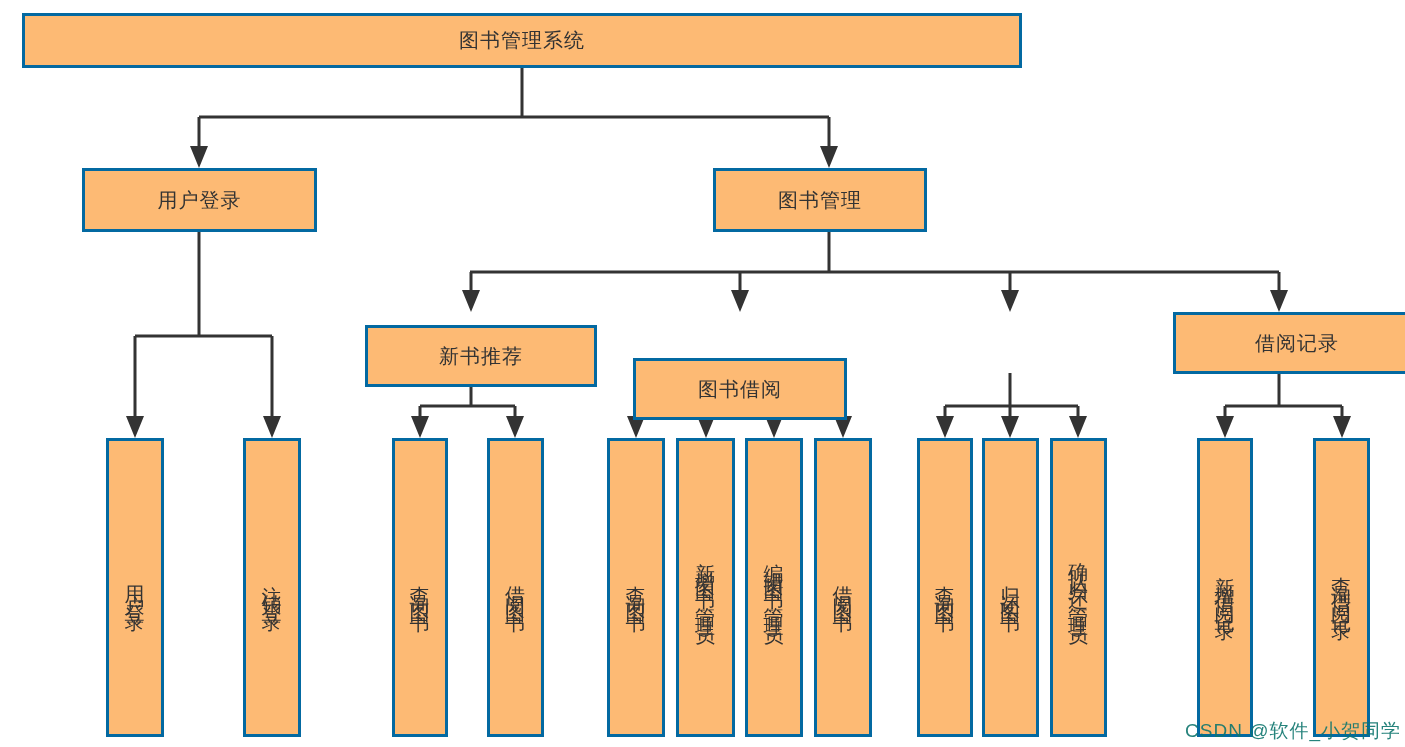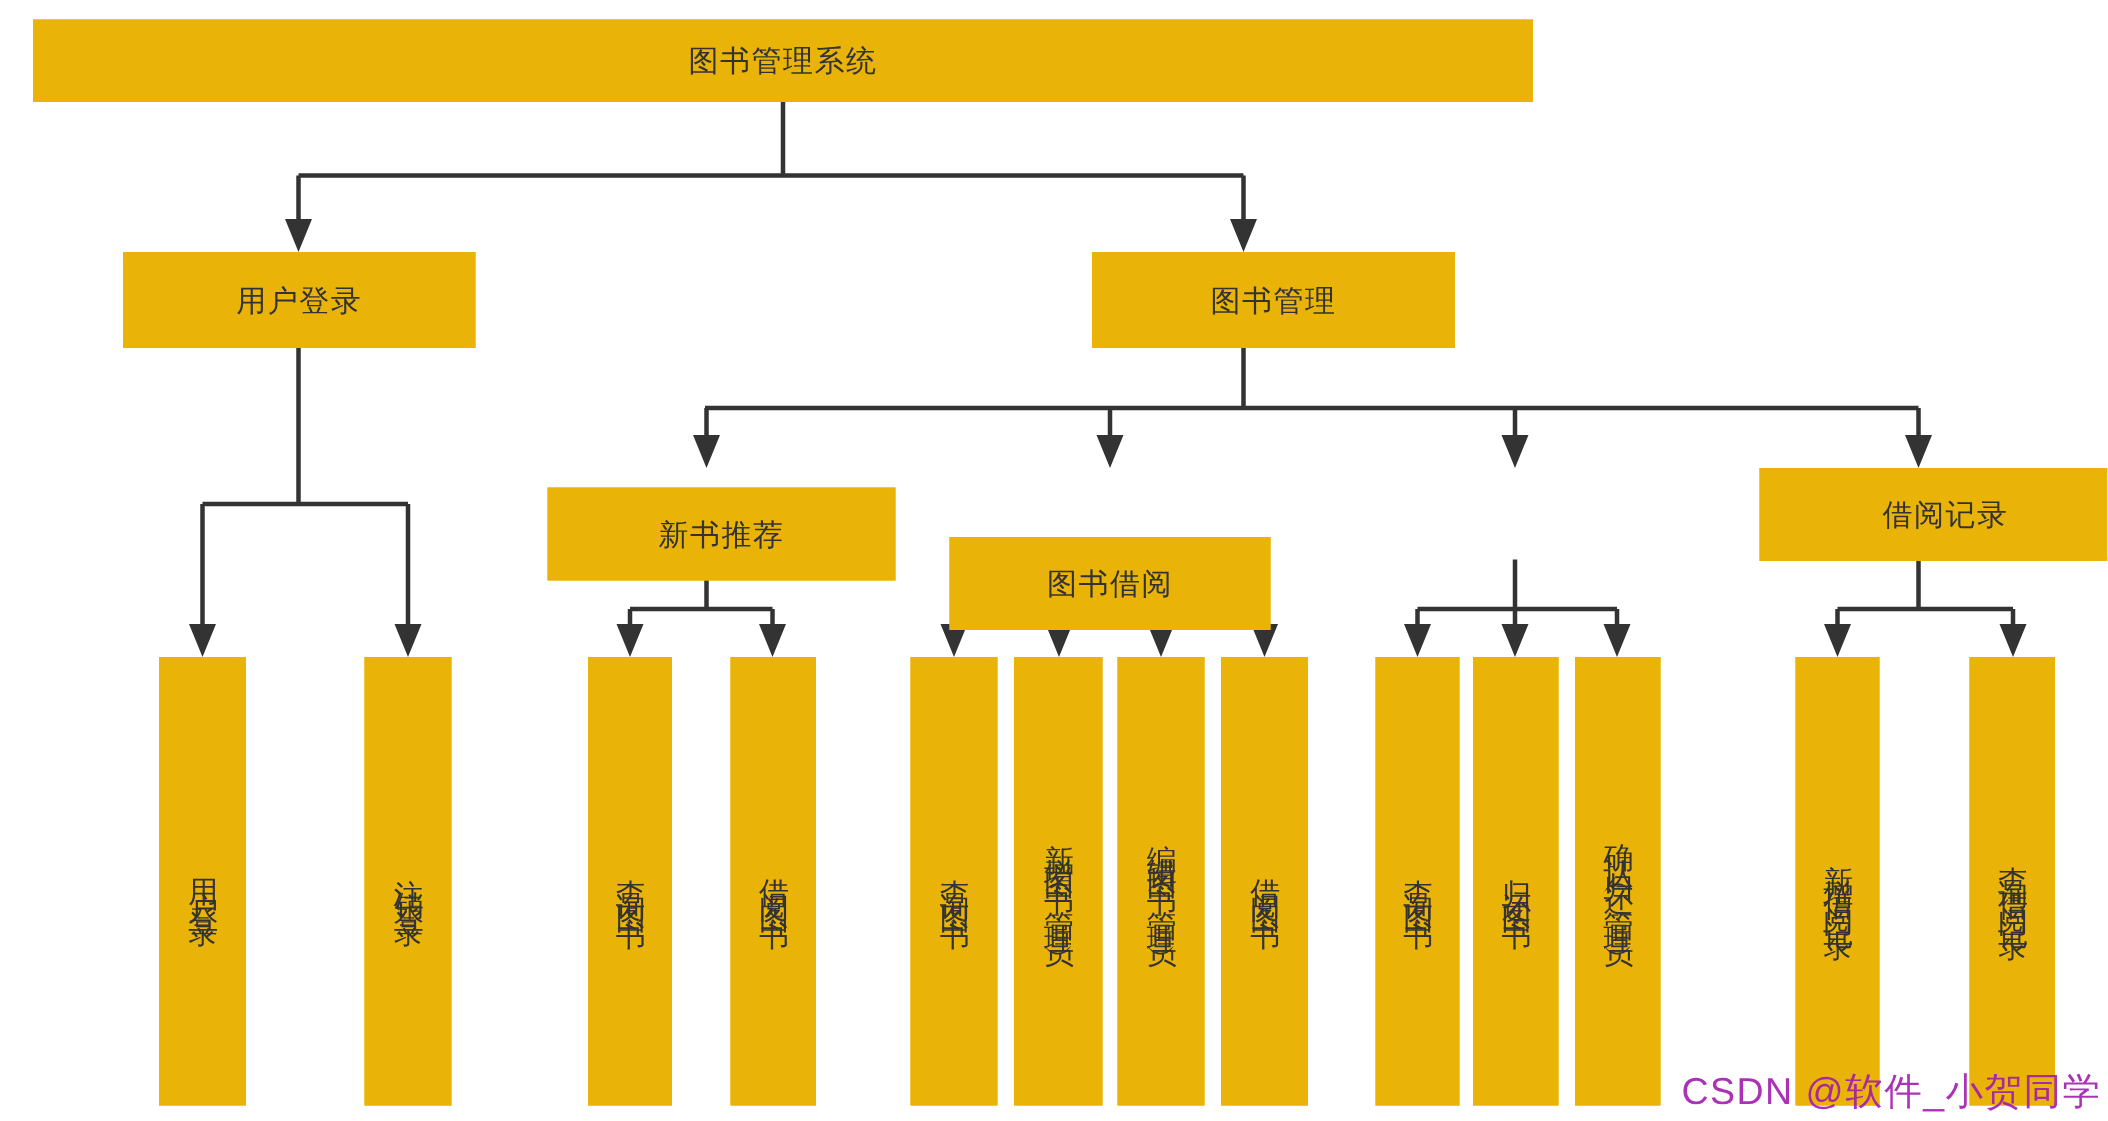--- a/index.html
+++ b/index.html
@@ -7,42 +7,42 @@
     position:relative;
     width:1405px;height:747px;
     background:#ffffff;
     font-family:"Liberation Sans","DejaVu Sans",sans-serif;
     overflow:hidden;
   }
   .connectors{position:absolute;left:0;top:0;z-index:1;}
   .node{
     position:absolute;
     box-sizing:border-box;
-    background:#eab308;
-    border:3px solid #eab308;
+    background:#fdba74;
+    border:3px solid #0369a1;
     color:#333333;
     display:flex;align-items:center;justify-content:center;
     z-index:2;
   }
   .node.h{font-size:20px;letter-spacing:1px;}
   .node.leaf{top:438px;height:299px;}
   .vtext{
     writing-mode:vertical-rl;
     text-orientation:mixed;
     font-size:20px;
     letter-spacing:9px;
     line-height:1;
     color:#333333;
     white-space:nowrap;
   }
   .watermark{
     position:absolute;
     right:4px;bottom:3px;
-    font-size:25px;
-    color:#a21caf;
+    font-size:19px;
+    color:#0f766e;
     letter-spacing:1px;
     z-index:5;
     opacity:.9;
   }
 </style>
 </head>
 <body>
 
 <div class="canvas">
 
@@ -66,21 +66,21 @@
          M1333 416 L1351 416 L1342 438 Z" fill="#333333" stroke="none"></path>
   </svg>
 
   <div class="node h" style="left:22px;top:13px;width:1000px;height:55px;">
     <span>图书管理系统</span>
   </div>
 
   <div class="node h" style="left:82px;top:168px;width:235px;height:64px;">
     <span>用户登录</span>
   </div>
-  <div class="node h" style="left:713px;top:168px;width:242px;height:64px;margin-left:15px;">
+  <div class="node h" style="left:713px;top:168px;width:214px;height:64px;">
     <span>图书管理</span>
   </div>
 
   <div class="node h" style="left:365px;top:325px;width:232px;height:62px;">
     <span>新书推荐</span>
   </div>
   <div class="node h" style="left:633px;top:312px;width:214px;height:62px;margin-top:46px;">
     <span>图书借阅</span>
   </div>
   <div class="node h" style="left:1173px;top:312px;width:248px;height:62px;">

